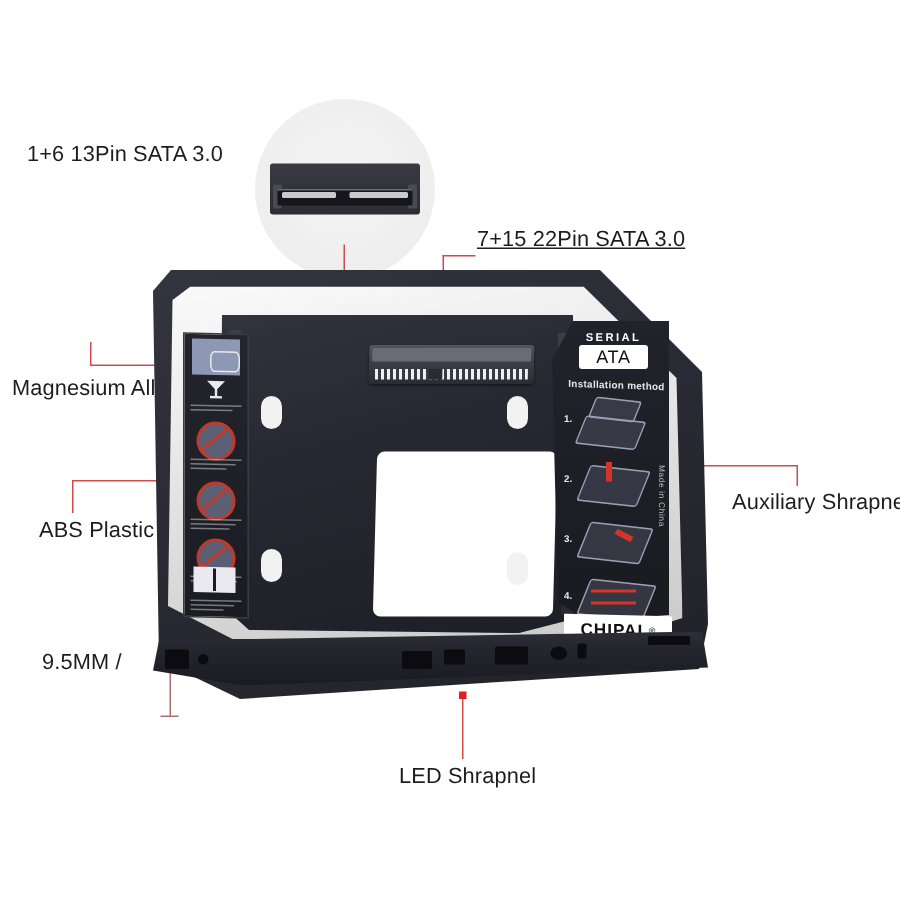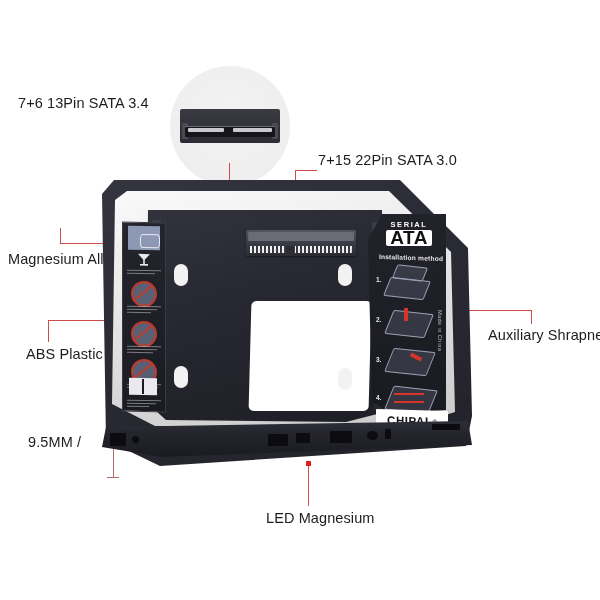--- a/index.html
+++ b/index.html
@@ -125,21 +125,21 @@
     background:linear-gradient(#22222a,#1a1a21);
     clip-path:polygon(14px 0px, 78px 0px, 78px 196px, 26px 200px, 4px 188px, 0px 26px);
   }
   .satalogo{position:absolute;left:18px;top:6px;width:46px;height:30px;}
   .satalogo .serial{
     font-family:"Liberation Sans", sans-serif;font-weight:bold;
     font-size:7.5px;letter-spacing:1.6px;color:#ffffff;text-align:center;line-height:9px;
   }
   .satalogo .ata{
     margin-top:1px;background:#ffffff;color:#111;border-radius:2px;
-    font-weight:bold;font-size:19px;line-height:16px;text-align:center;letter-spacing:.5px;
+    font-weight:normal;font-size:12px;line-height:16px;text-align:center;letter-spacing:.5px;
   }
   .instm{
     position:absolute;left:10px;top:40px;width:66px;
     color:#e3e3e9;font-size:6.6px;font-weight:bold;text-align:center;
     letter-spacing:.2px;transform:skewY(2deg);
   }
   .step{position:absolute;width:62px;height:32px;}
   .step .num{position:absolute;left:0;top:10px;color:#e8e8ee;font-size:6.5px;font-weight:bold;}
   .step .pl{position:absolute;border:1px solid #9aa0b4;background:rgba(120,128,152,.28);
             border-radius:2px;transform:skewX(-22deg) skewY(6deg);}
@@ -175,25 +175,25 @@
 <div id="stage">
 
   <div class="abs" id="bubble">
     <div id="conn-zoom">
       <div class="lipL"></div>
       <div class="lipR"></div>
       <div class="slot"></div>
     </div>
   </div>
 
-  <div class="lbl" style="left:18px;top:95px;">7+6 13Pin SATA 3.4</div>
+  <div class="lbl" style="left:18px;top:95px;">1+6 13Pin SATA 3.0</div>
   <div class="lead v" style="left:229px;top:163px;height:24px;"></div>
   <div class="dot" style="left:227px;top:184px;"></div>
 
-  <div class="lbl" style="left:318px;top:152px;">7+15 22Pin SATA 3.0</div>
+  <div class="lbl" style="left:318px;top:152px;text-decoration:underline;">7+15 22Pin SATA 3.0</div>
   <div class="lead h" style="left:295px;top:170px;width:22px;"></div>
   <div class="lead v" style="left:295px;top:170px;height:56px;"></div>
   <div class="dot" style="left:293px;top:223px;"></div>
 
   <div class="lbl" style="left:8px;top:251px;">Magnesium Alloy</div>
   <div class="lead h" style="left:60px;top:243px;width:78px;"></div>
   <div class="lead v" style="left:60px;top:228px;height:16px;"></div>
   <div class="dot" style="left:136px;top:241px;"></div>
 
   <div class="lbl" style="left:26px;top:346px;">ABS Plastic</div>
@@ -204,21 +204,21 @@
   <div class="lbl" style="left:488px;top:327px;">Auxiliary Shrapnel</div>
   <div class="lead h" style="left:368px;top:310px;width:164px;"></div>
   <div class="lead v" style="left:531px;top:310px;height:14px;"></div>
   <div class="dot" style="left:366px;top:308px;"></div>
 
   <div class="lbl" style="left:28px;top:434px;">9.5MM /</div>
   <div class="brk" style="left:113px;top:440px;width:1.4px;height:38px;"></div>
   <div class="brk" style="left:107px;top:440px;width:12px;height:1.4px;"></div>
   <div class="brk" style="left:107px;top:477px;width:12px;height:1.4px;"></div>
 
-  <div class="lbl" style="left:266px;top:510px;">LED Magnesium</div>
+  <div class="lbl" style="left:266px;top:510px;">LED Shrapnel</div>
   <div class="lead v" style="left:308px;top:466px;height:40px;"></div>
   <div class="dot" style="left:306px;top:461px;"></div>
 
   <div class="abs" id="caddy">
 
     <div class="shell"></div>
     <div class="plate"></div>
     <div class="tray">
 
       <div class="sata22">

